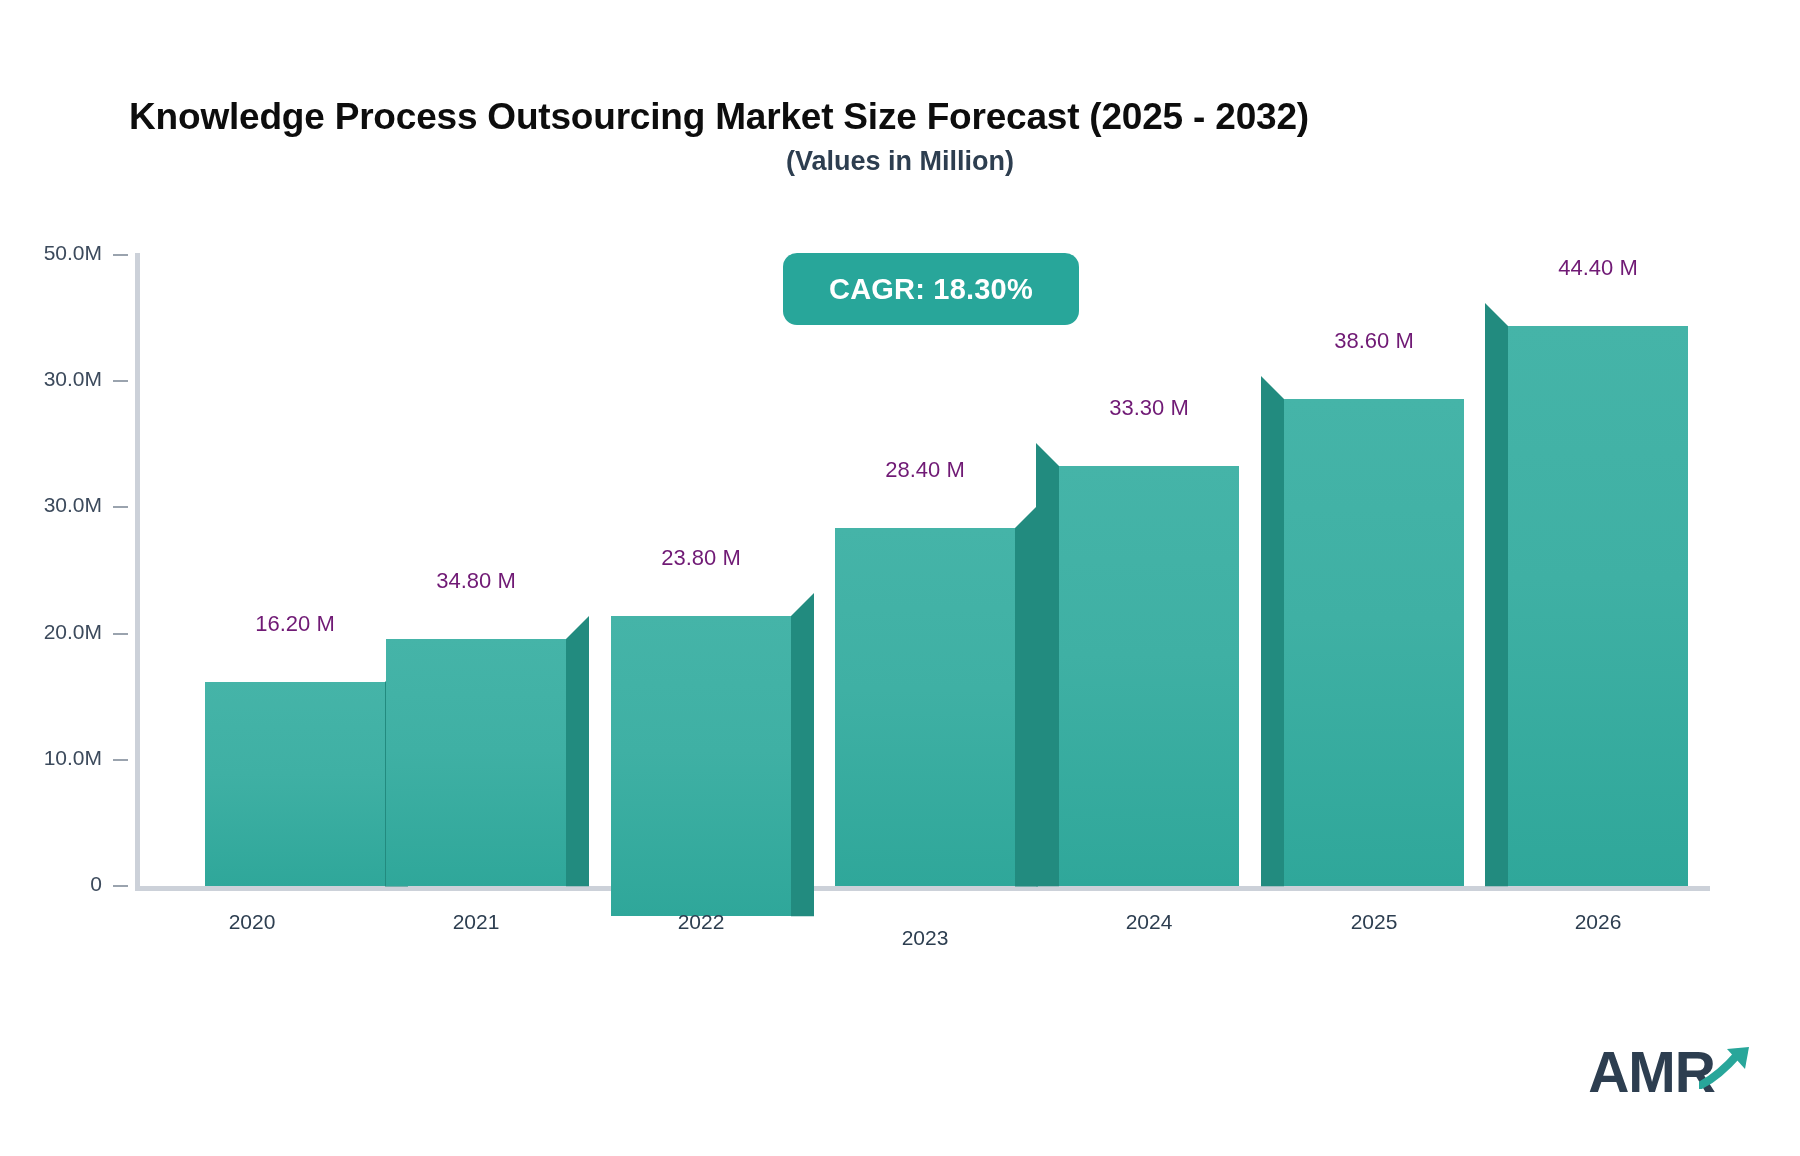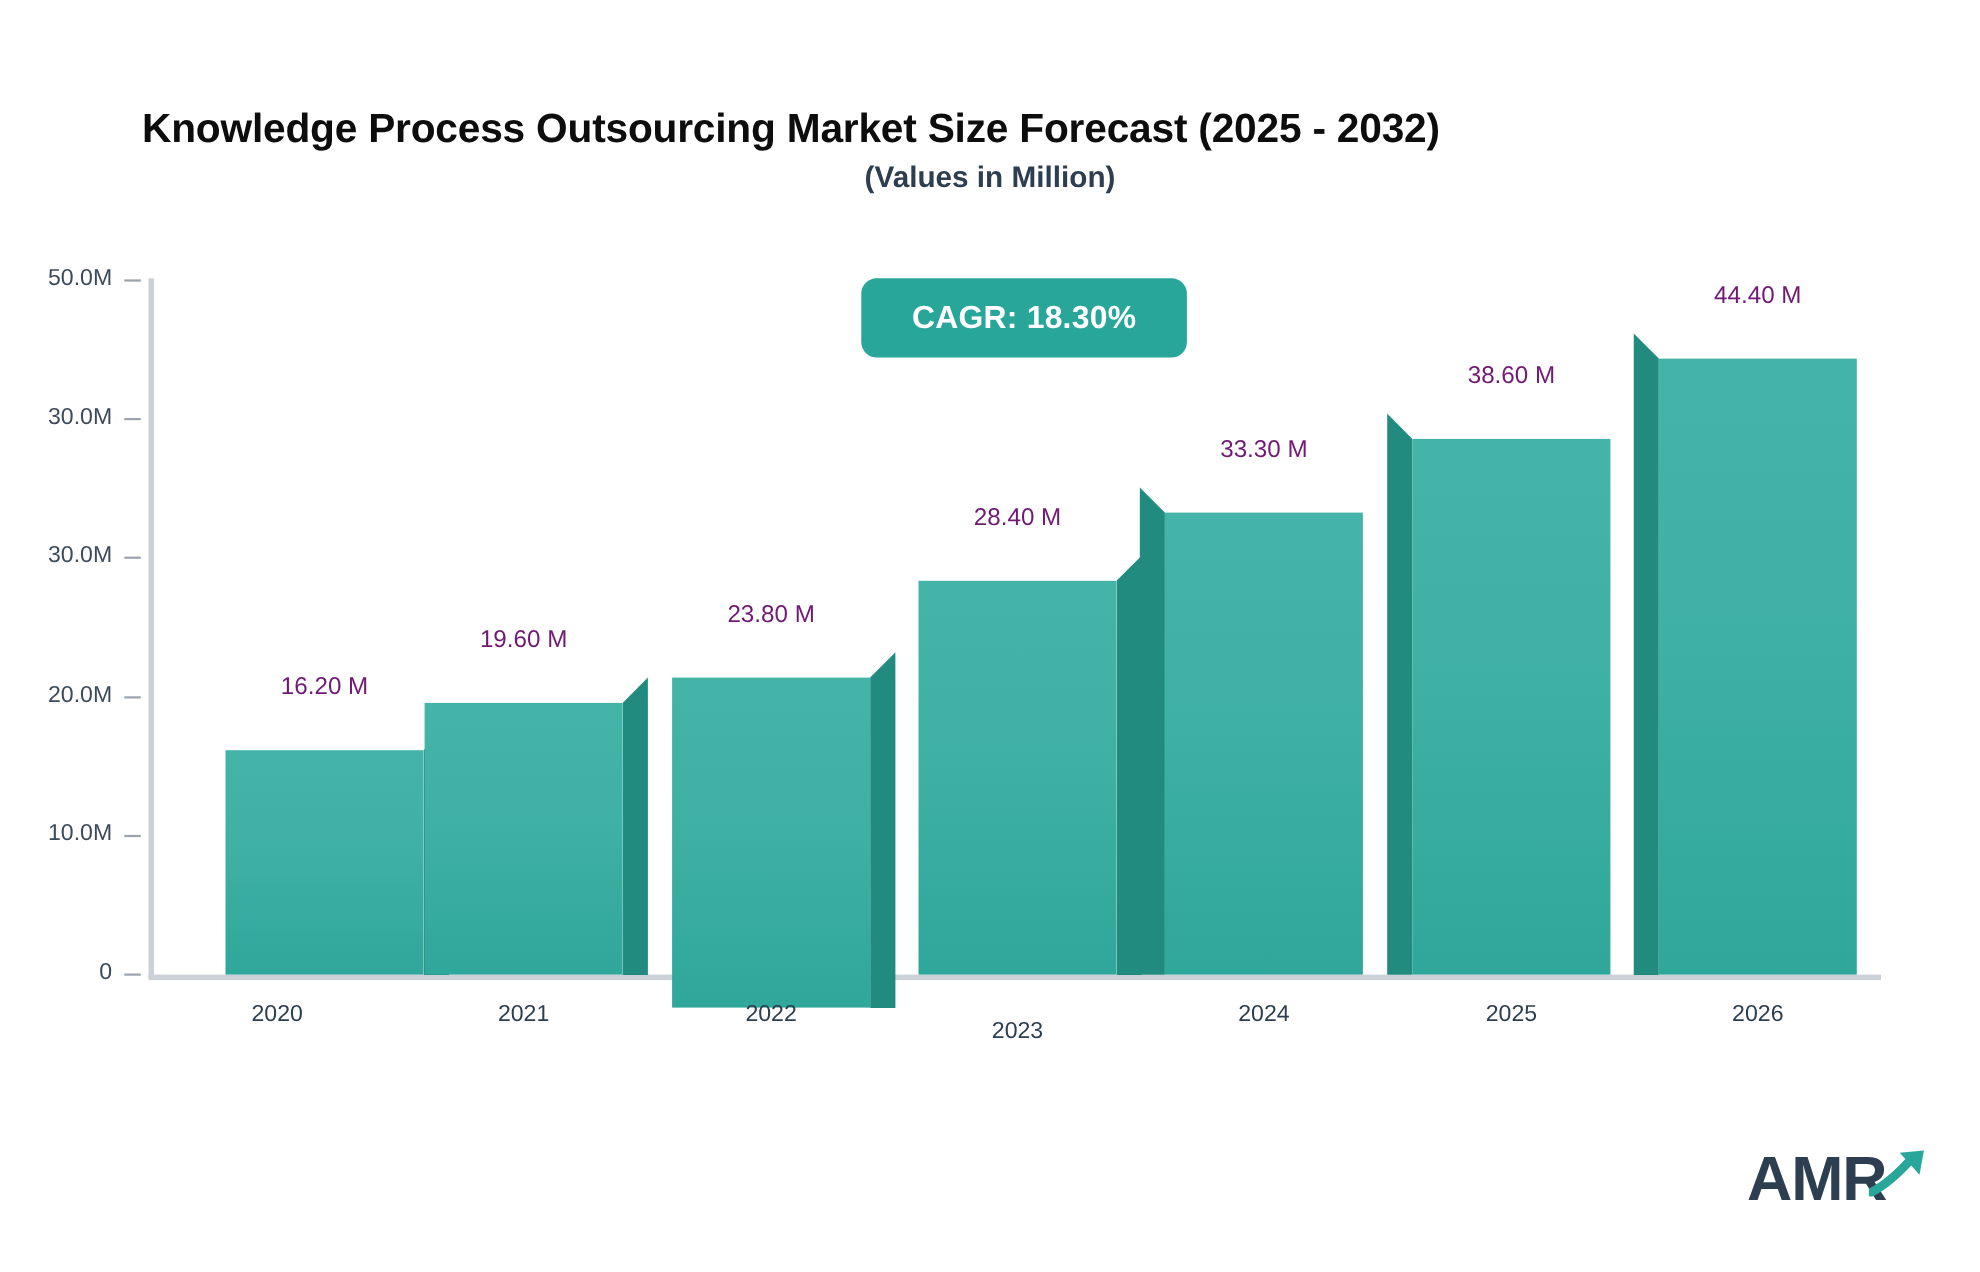--- a/index.html
+++ b/index.html
@@ -209,21 +209,21 @@
             <polygon points="0,25 23,2 23,229.444 0,229.444" fill="#228b7f"></polygon>
           </svg>
           <div class="bar-front" style="left: 162px; top: 681.556px; width: 180px; height: 204.444px; position: absolute; pointer-events: auto;"></div>
           <div class="bar-value" style="left: 122px; top: 610.556px; width: 260px;">16.20 M</div>
         </div>
         <div class="bar-group" style="left: 0px; top: 0px; width: 1800px; height: 1156px; position: absolute; pointer-events: none;">
           <svg width="25" height="274.352" style="position: absolute; top: 613.648px; left: 566px;">
             <polygon points="0,25 23,2 23,272.352 0,272.352" fill="#228b7f"></polygon>
           </svg>
           <div class="bar-front" style="left: 386px; top: 638.648px; width: 180px; height: 247.352px; position: absolute; pointer-events: auto;"></div>
-          <div class="bar-value" style="left: 346px; top: 567.648px; width: 260px;">19.60 M</div>
+          <div class="bar-value" style="left: 346px; top: 567.648px; width: 260px;">34.80 M</div>
         </div>
         <div class="bar-group" style="left: 0px; top: 0px; width: 1800px; height: 1068px; position: absolute; pointer-events: none; margin-top: 30px;">
           <svg width="25" height="327.356" style="position: absolute; top: 560.644px; left: 791px;">
             <polygon points="0,25 23,2 23,325.356 0,325.356" fill="#228b7f"></polygon>
           </svg>
           <div class="bar-front" style="left: 611px; top: 585.644px; width: 180px; height: 300.356px; position: absolute; pointer-events: auto;"></div>
           <div class="bar-value" style="left: 571px; top: 514.644px; width: 260px;">23.80 M</div>
         </div>
         <div class="bar-group" style="left: 0px; top: 0px; width: 1800px; height: 1156px; position: absolute; pointer-events: none;">
           <svg width="25" height="385.40799999999996" style="position: absolute; top: 502.592px; left: 1015px;">

